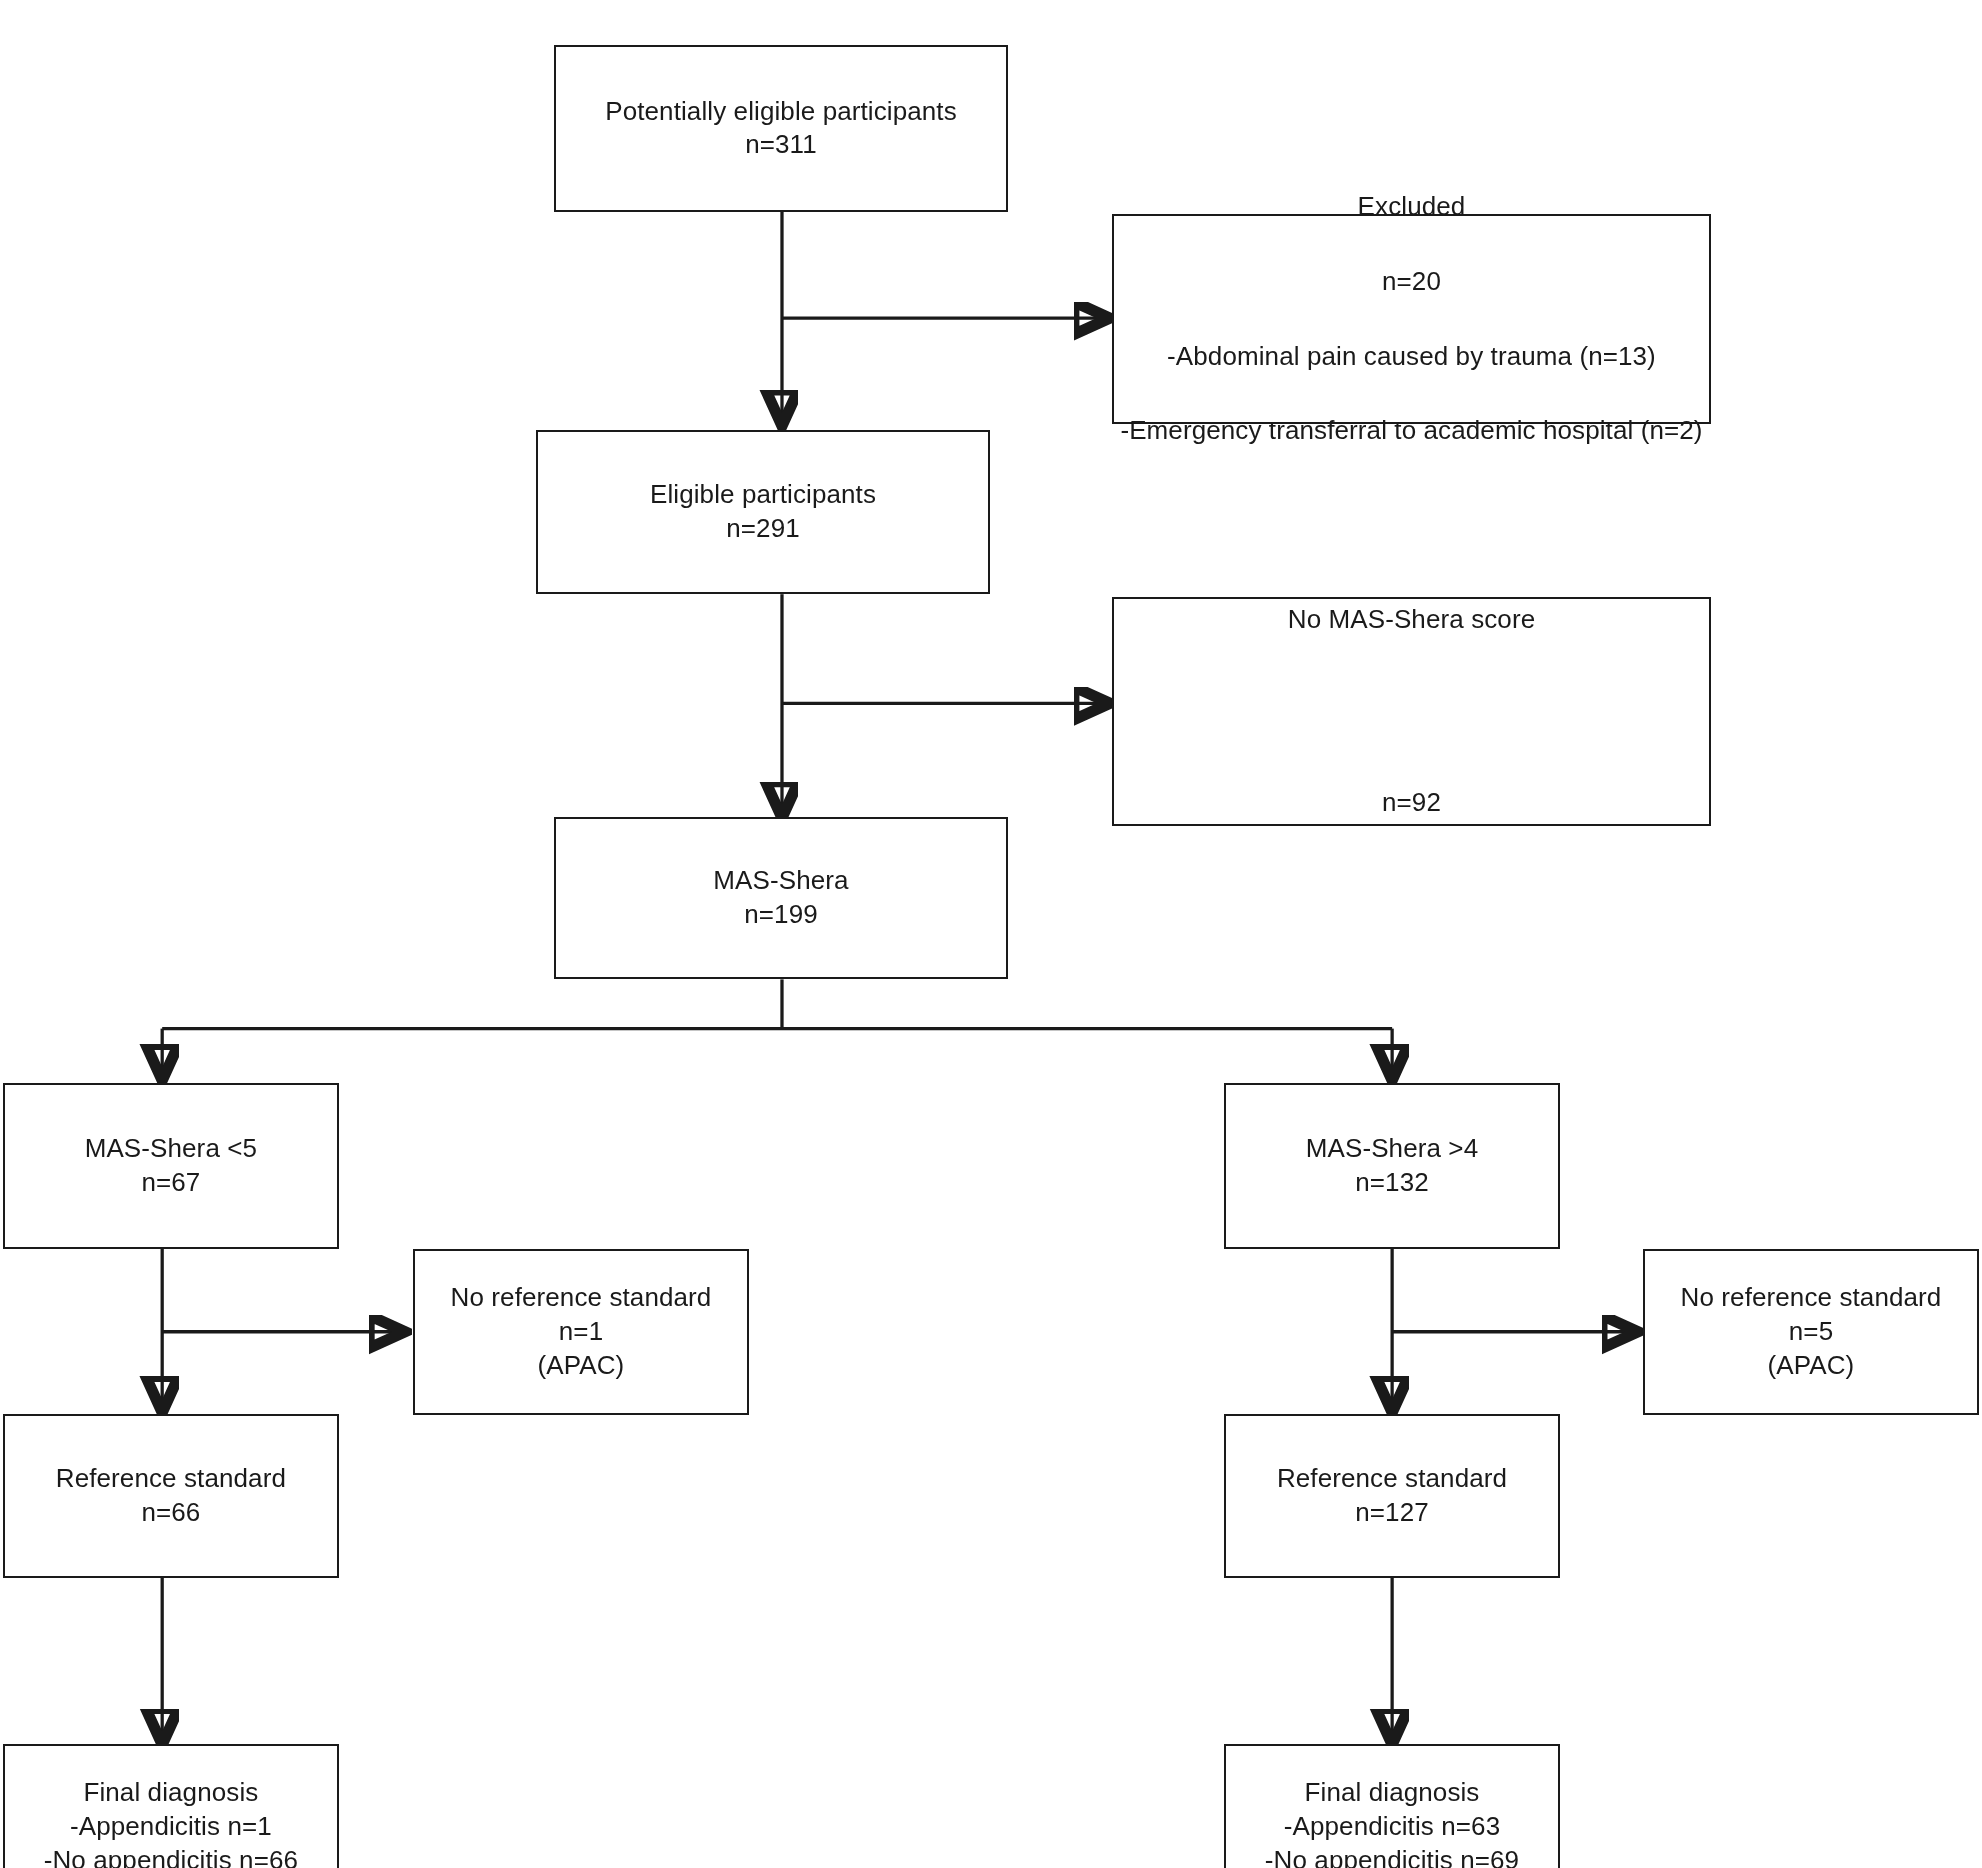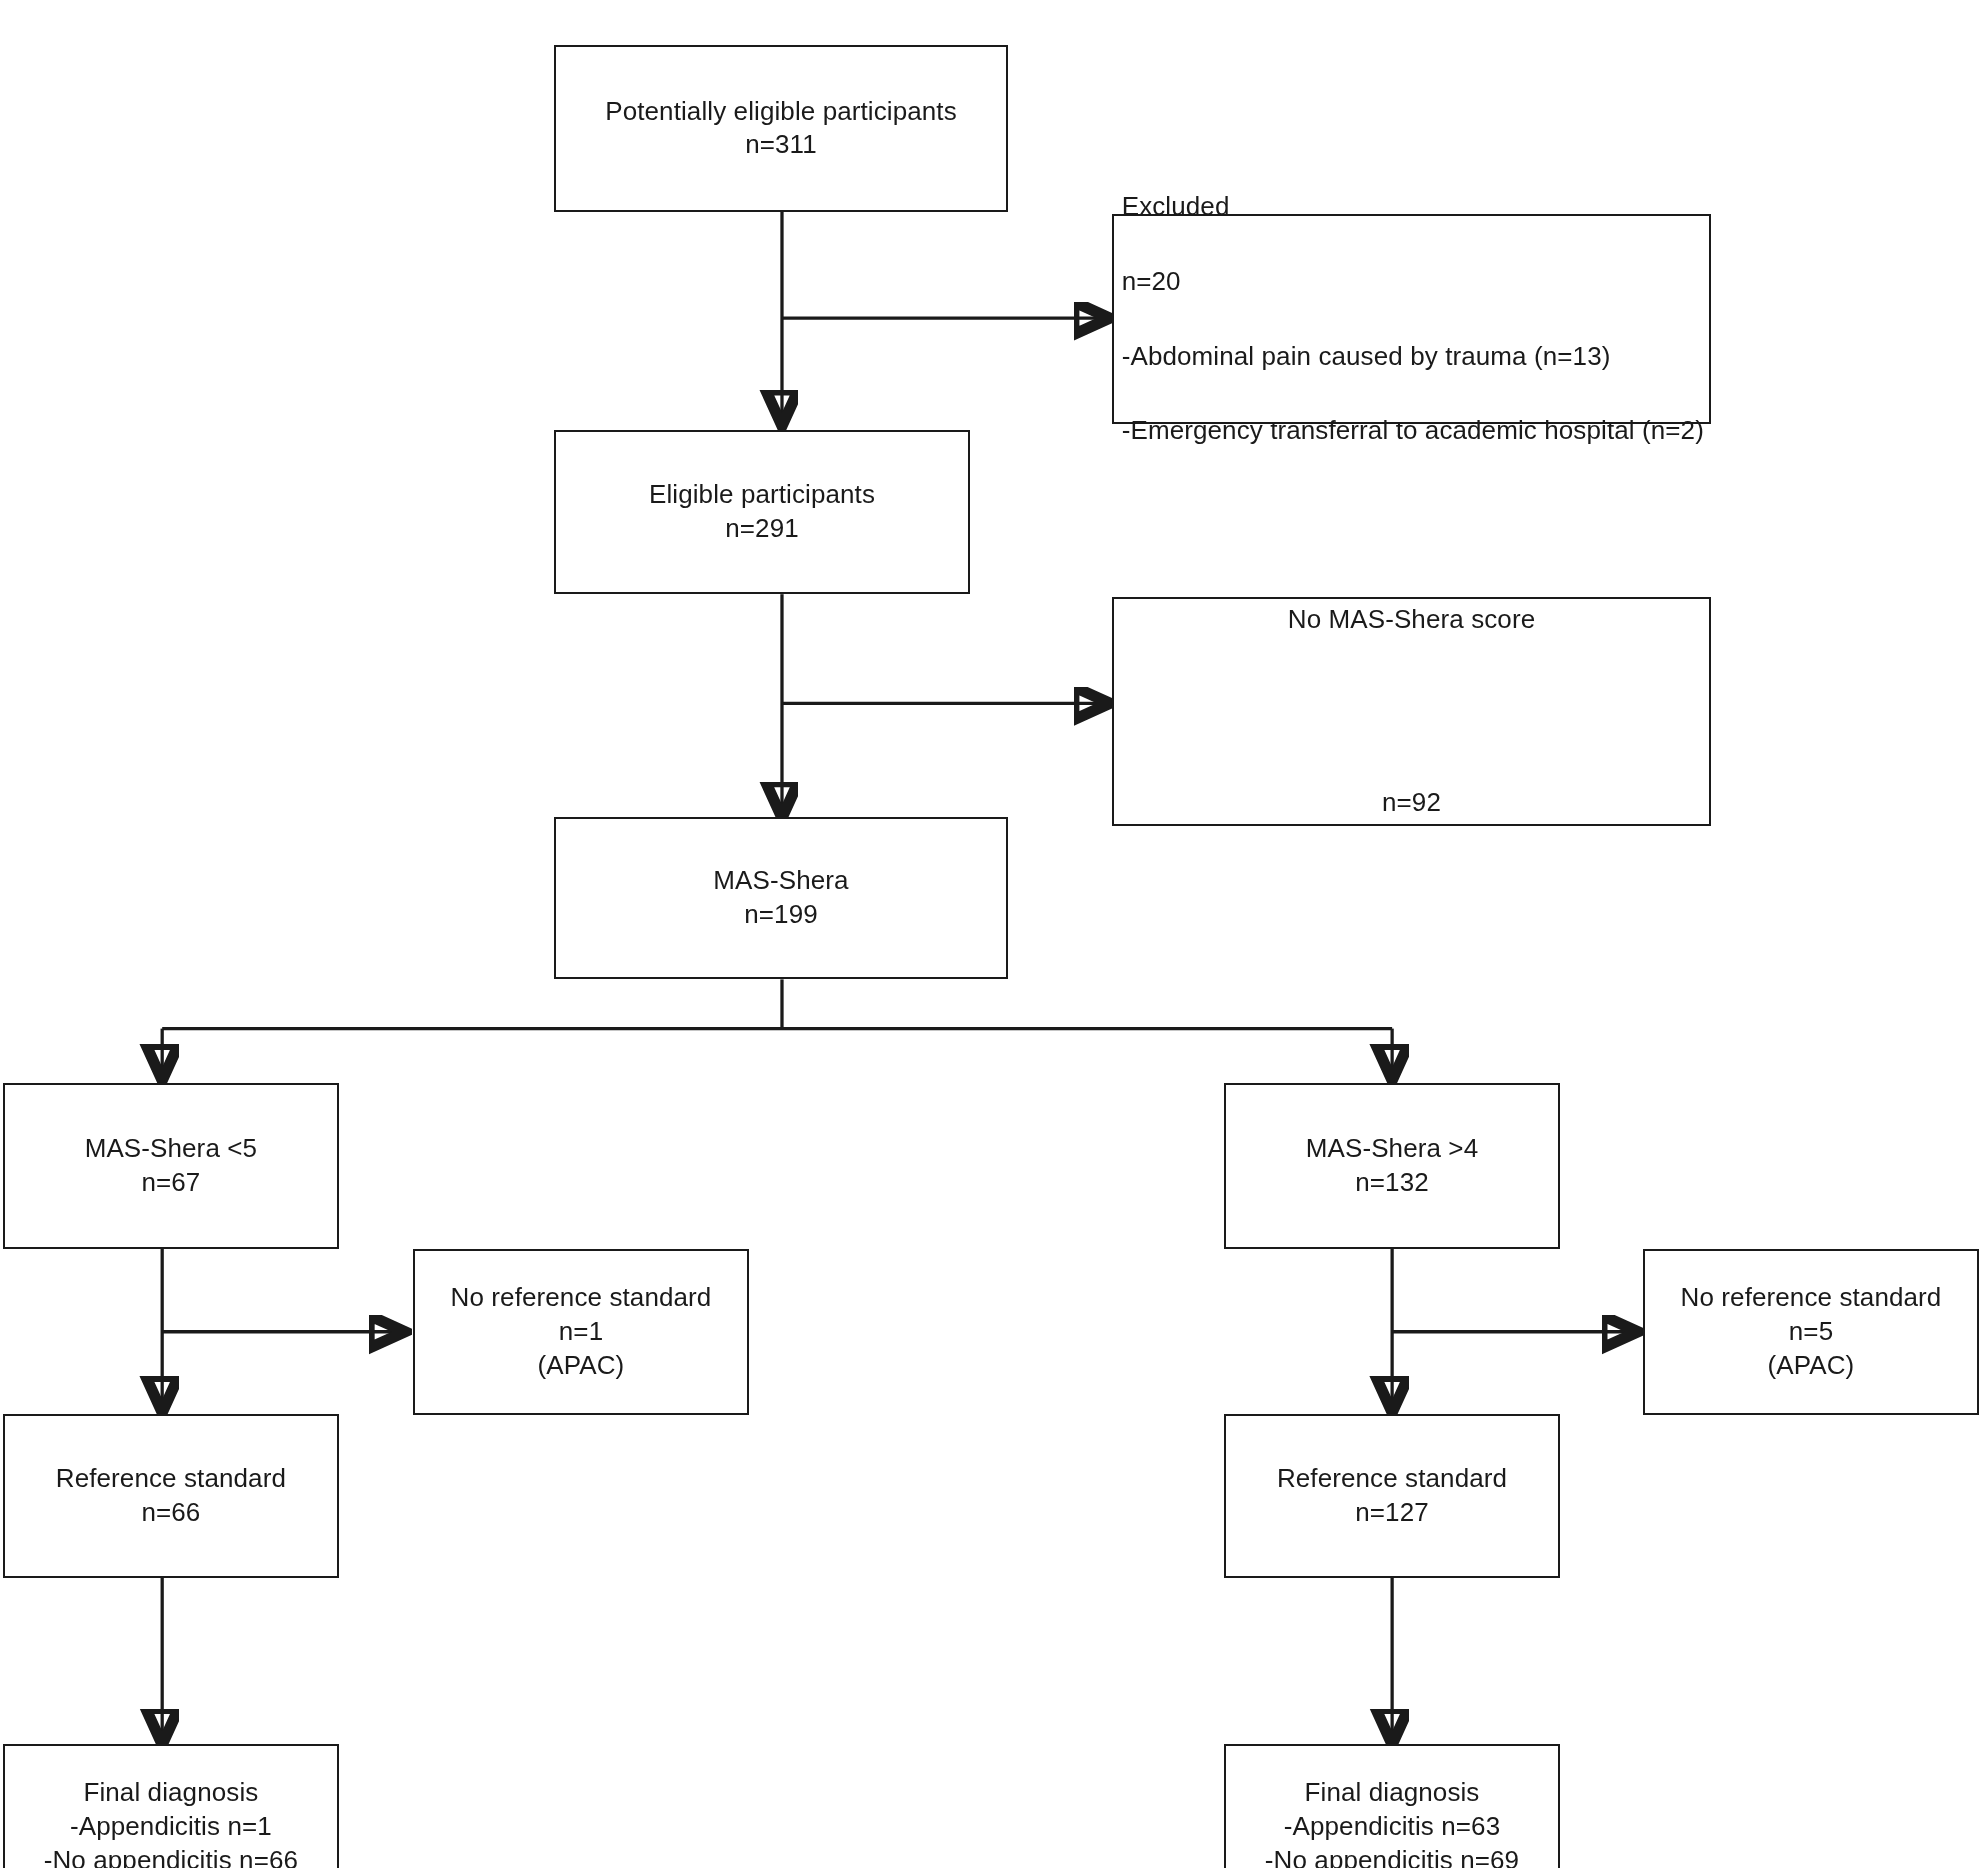--- a/index.html
+++ b/index.html
@@ -30,21 +30,21 @@
     line-height: 1.30;
     font-size: 26px;
     letter-spacing: 0.1px;
     padding: 3.9px 7.7px;
   }
   .node .ln {
     display: block;
     white-space: nowrap;
   }
   .node.left-list {
-    align-items: flex-start;
+    align-items: center;
     gap: 41px;
   }
   svg.edges {
     position: absolute;
     left: 0;
     top: 0;
     width: 1982px;
     height: 1868px;
     pointer-events: none;
   }
@@ -100,21 +100,21 @@
     <span class="ln">n=311</span>
   </div>
 
   <div class="node left-list" style="left:1112px; top:172px; width:599px; height:210px;">
     <span class="ln">Excluded</span>
     <span class="ln">n=20</span>
     <span class="ln">-Abdominal pain caused by trauma (n=13)</span>
     <span class="ln">-Emergency transferral to academic hospital (n=2)</span>
   </div>
 
-  <div class="node" style="left:554px; top:388px; width:416px; height:164px;">
+  <div class="node" style="left:536px; top:388px; width:454px; height:164px;">
     <span class="ln">Eligible participants</span>
     <span class="ln">n=291</span>
   </div>
 
   <div class="node" style="left:1112px; top:555px; width:599px; height:229px;justify-content:space-between;">
     <span class="ln">No MAS-Shera score</span>
     <span class="ln">n=92</span>
   </div>
 
   <div class="node" style="left:554px; top:775px; width:454px; height:162px;">

